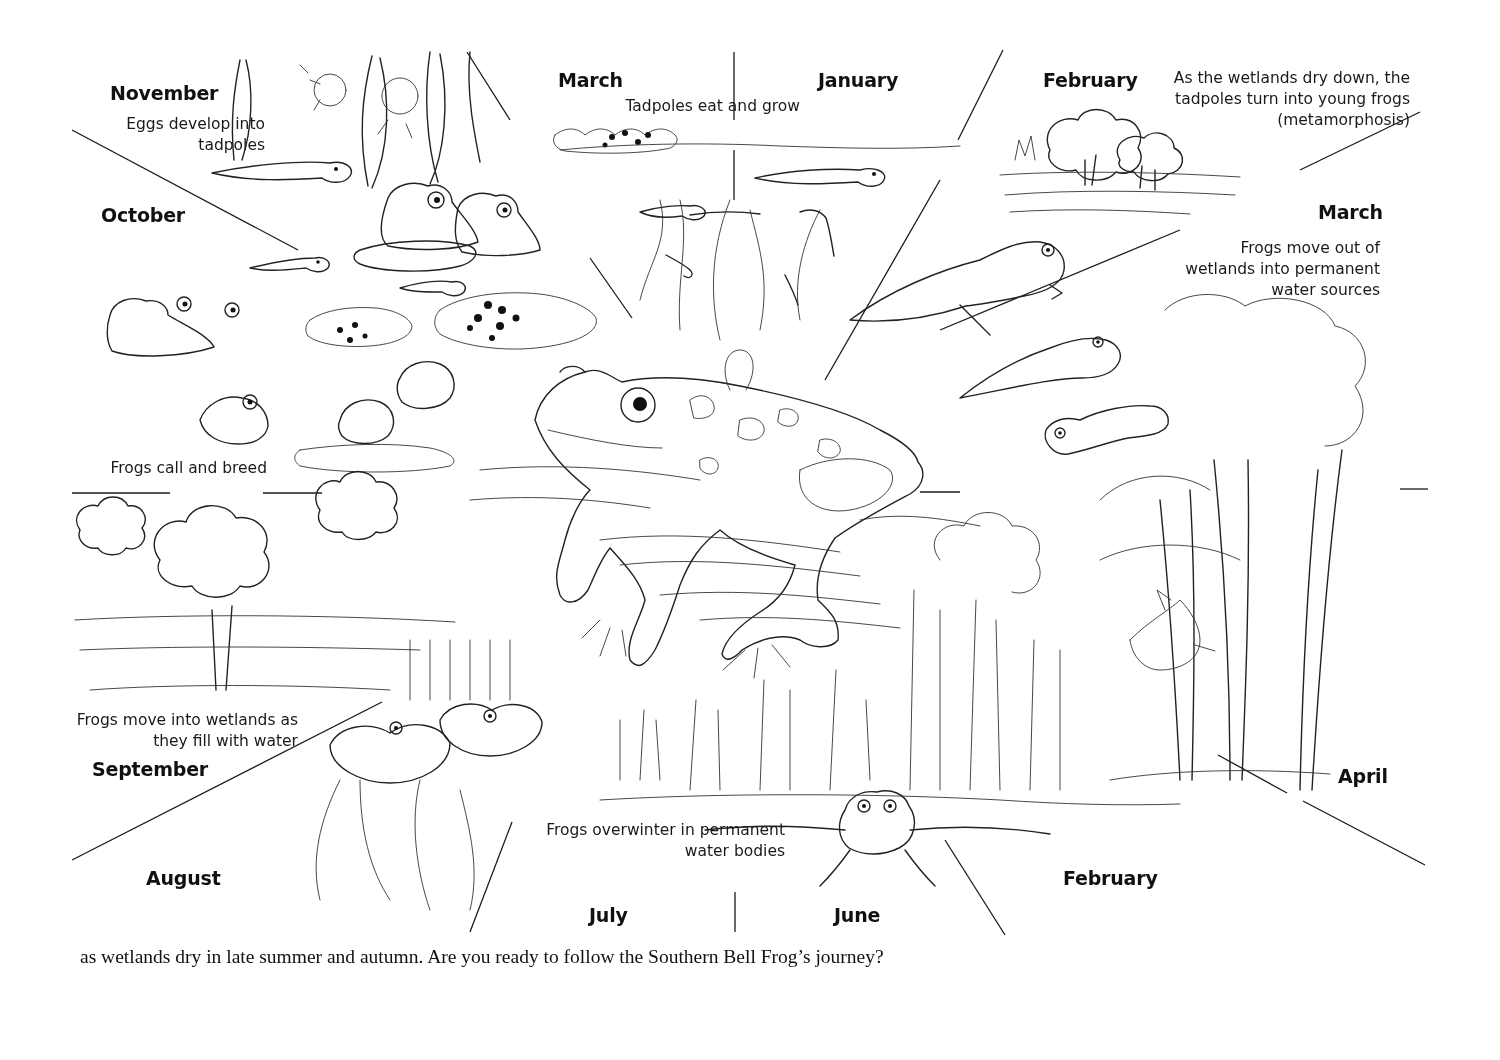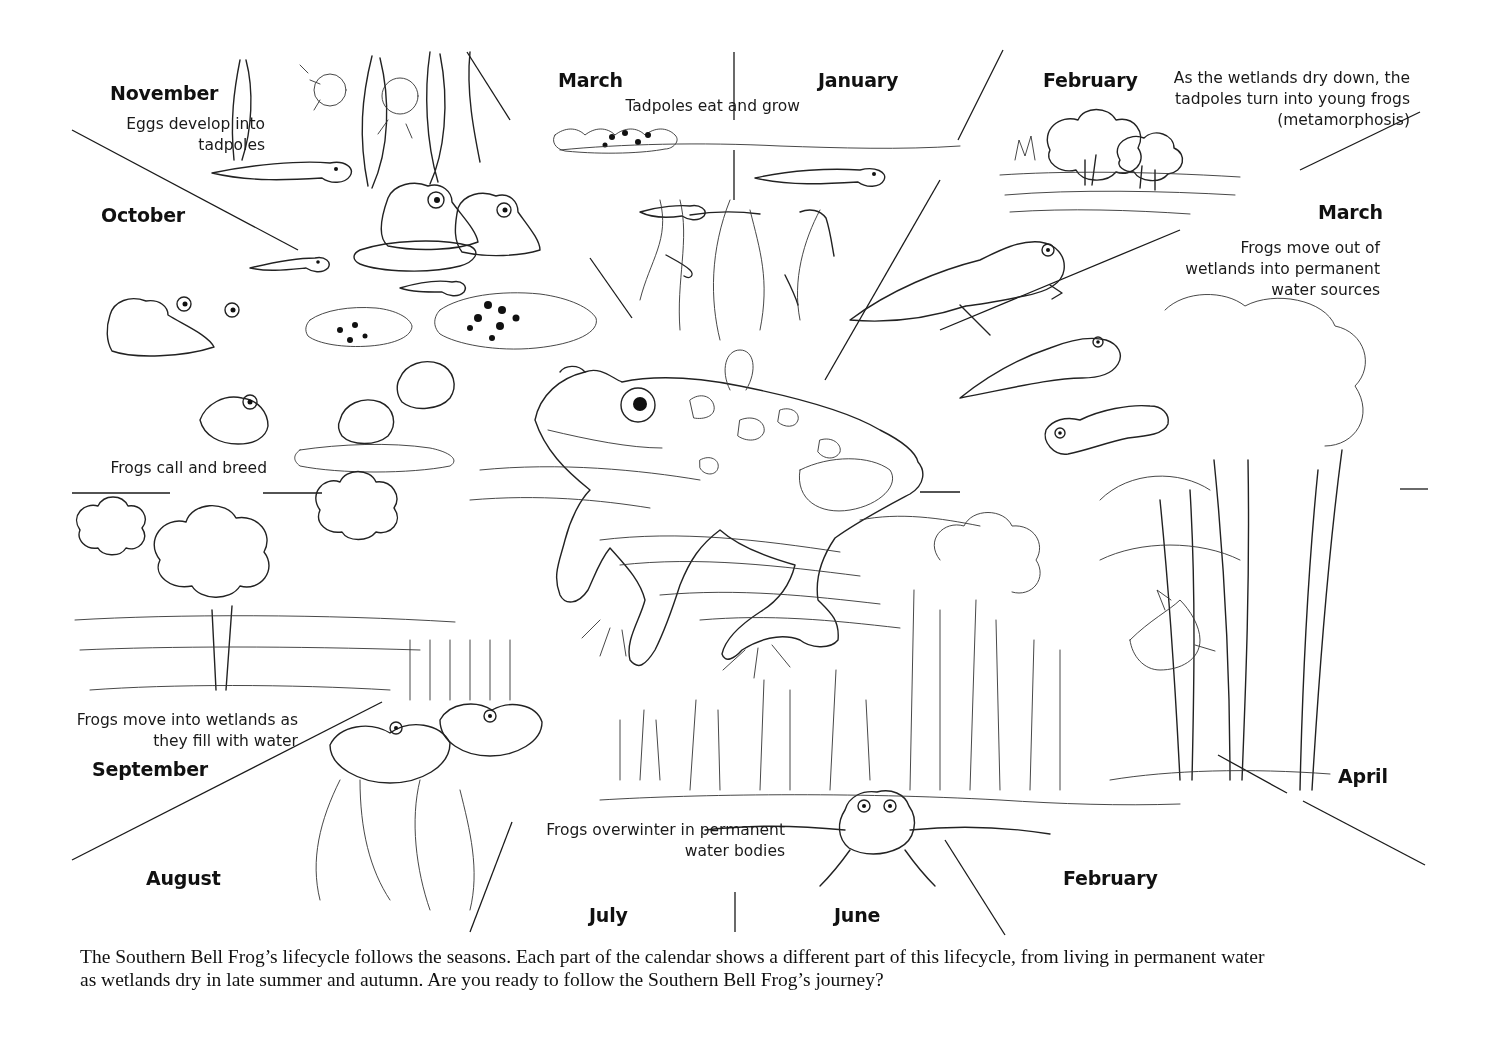--- a/index.html
+++ b/index.html
@@ -243,15 +243,14 @@
 <div class="caption" style="left:68px; top:710px; width:230px;">
   <span>Frogs move into wetlands as</span>
   <span>they fill with water</span>
 </div>
 <div class="caption" style="left:535px; top:820px; width:250px;">
   <span>Frogs overwinter in permanent</span>
   <span>water bodies</span>
 </div>
 
 <div id="intro">
-  <span>The Southern Bell Frog’s lifecycle follows the seasons. Each part of the calendar shows a different part of this lifecycle, from living in permanent water</span>
   <span>as wetlands dry in late summer and autumn. Are you ready to follow the Southern Bell Frog’s journey?</span>
 </div>
 
 </body></html>

